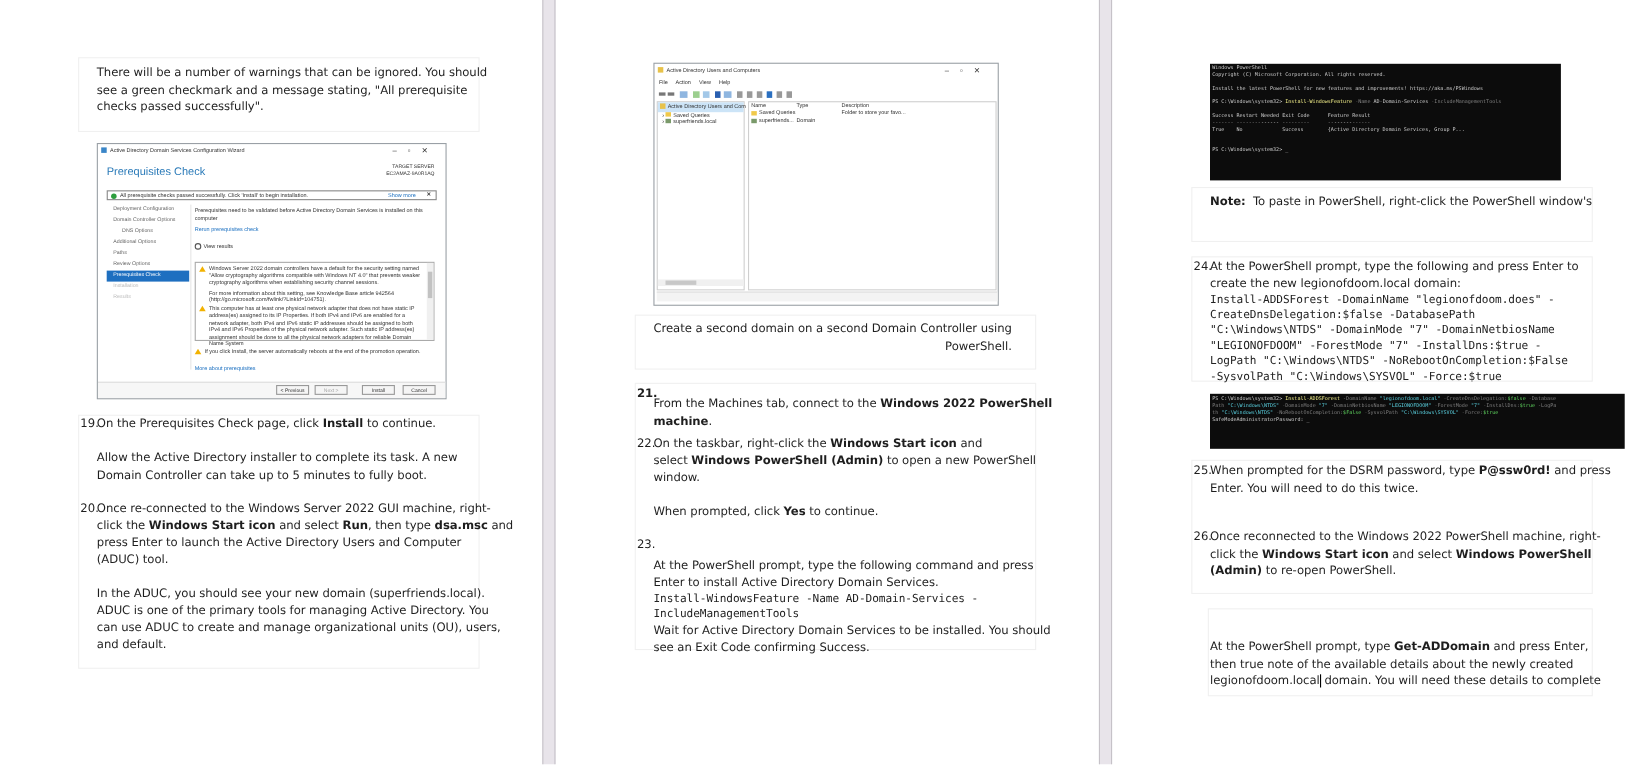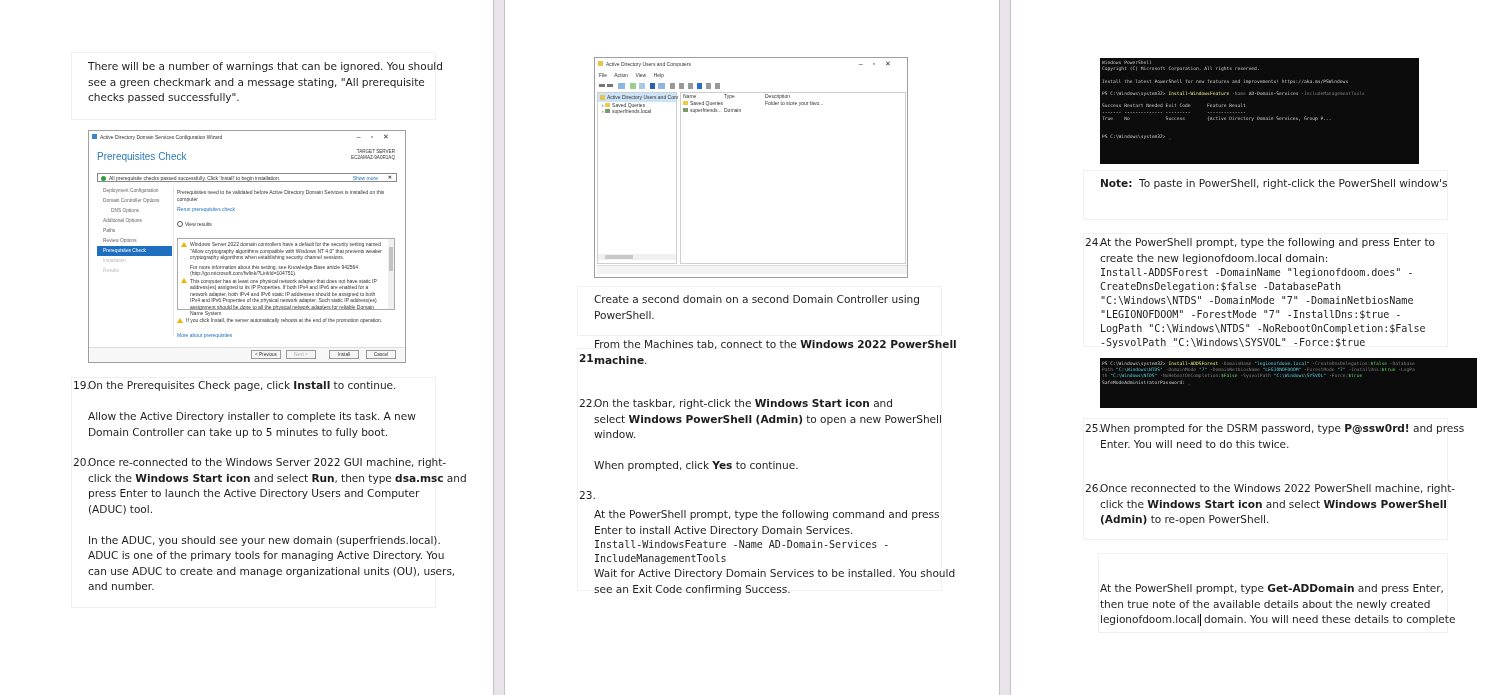--- a/index.html
+++ b/index.html
@@ -121,21 +121,21 @@
   <div class="num" style="left:73px; top:455px;">20.</div>
   <div class="txt" style="left:88px; top:455px;">
     <div>Once re-connected to the Windows Server 2022 GUI machine, right-</div>
     <div>click the <b>Windows Start icon</b> and select <b>Run</b>, then type <b>dsa.msc</b> and</div>
     <div>press Enter to launch the Active Directory Users and Computer</div>
     <div>(ADUC) tool.</div>
     <div style="height:15.5px;"></div>
     <div>In the ADUC, you should see your new domain (superfriends.local).</div>
     <div>ADUC is one of the primary tools for managing Active Directory. You</div>
     <div>can use ADUC to create and manage organizational units (OU), users,</div>
-    <div>and number.</div>
+    <div>and default.</div>
   </div>
 </div>
 
 <div class="gutter" style="left:493px;"></div>
 
 <div class="page" style="left:506px; width:493px;">
 
   <div class="shot" style="left:88px; top:57px; width:314px; height:221px;">
     <span style="position:absolute; left:3px; top:3px; width:5px; height:5px; background:#e8c24a;"></span>
     <div class="wiz-title" style="left:11px;">Active Directory Users and Computers</div>
@@ -185,28 +185,28 @@
       <div class="tiny" style="position:relative; height:7px;">
         <span style="position:absolute; left:2px; top:1px; width:5px; height:4px; background:#7a9a6a;"></span>
         <span style="position:absolute; left:9px;">superfriends...</span>
         <span style="position:absolute; left:43px;">Domain</span>
       </div>
     </div>
     <div style="position:absolute; left:2px; top:207px; width:310px; height:9px; background:#f3f3f3; border-top:1px solid #ddd;"></div>
   </div>
 
   <div class="block" style="left:71px; top:286px; width:365px; height:50px;"></div>
-  <div class="txt" style="left:88px; top:292px;">
+  <div class="txt" style="left:88px; top:292px;text-align:right;">
     <div>Create a second domain on a second Domain Controller using</div>
     <div>PowerShell.</div>
   </div>
 
   <div class="block" style="left:71px; top:348px; width:365px; height:243px;"></div>
   <div class="num" style="left:73px; top:351px;font-weight:bold;">21.</div>
-  <div class="txt" style="left:88px; top:337px;">
+  <div class="txt" style="left:88px; top:360px;">
     <div>From the Machines tab, connect to the <b>Windows 2022 PowerShell</b></div>
     <div><b>machine</b>.</div>
   </div>
   <div class="num" style="left:73px; top:396px;">22.</div>
   <div class="txt" style="left:88px; top:396px;">
     <div>On the taskbar, right-click the <b>Windows Start icon</b> and</div>
     <div>select <b>Windows PowerShell (Admin)</b> to open a new PowerShell</div>
     <div>window.</div>
     <div style="height:15.5px;"></div>
     <div>When prompted, click <b>Yes</b> to continue.</div>

